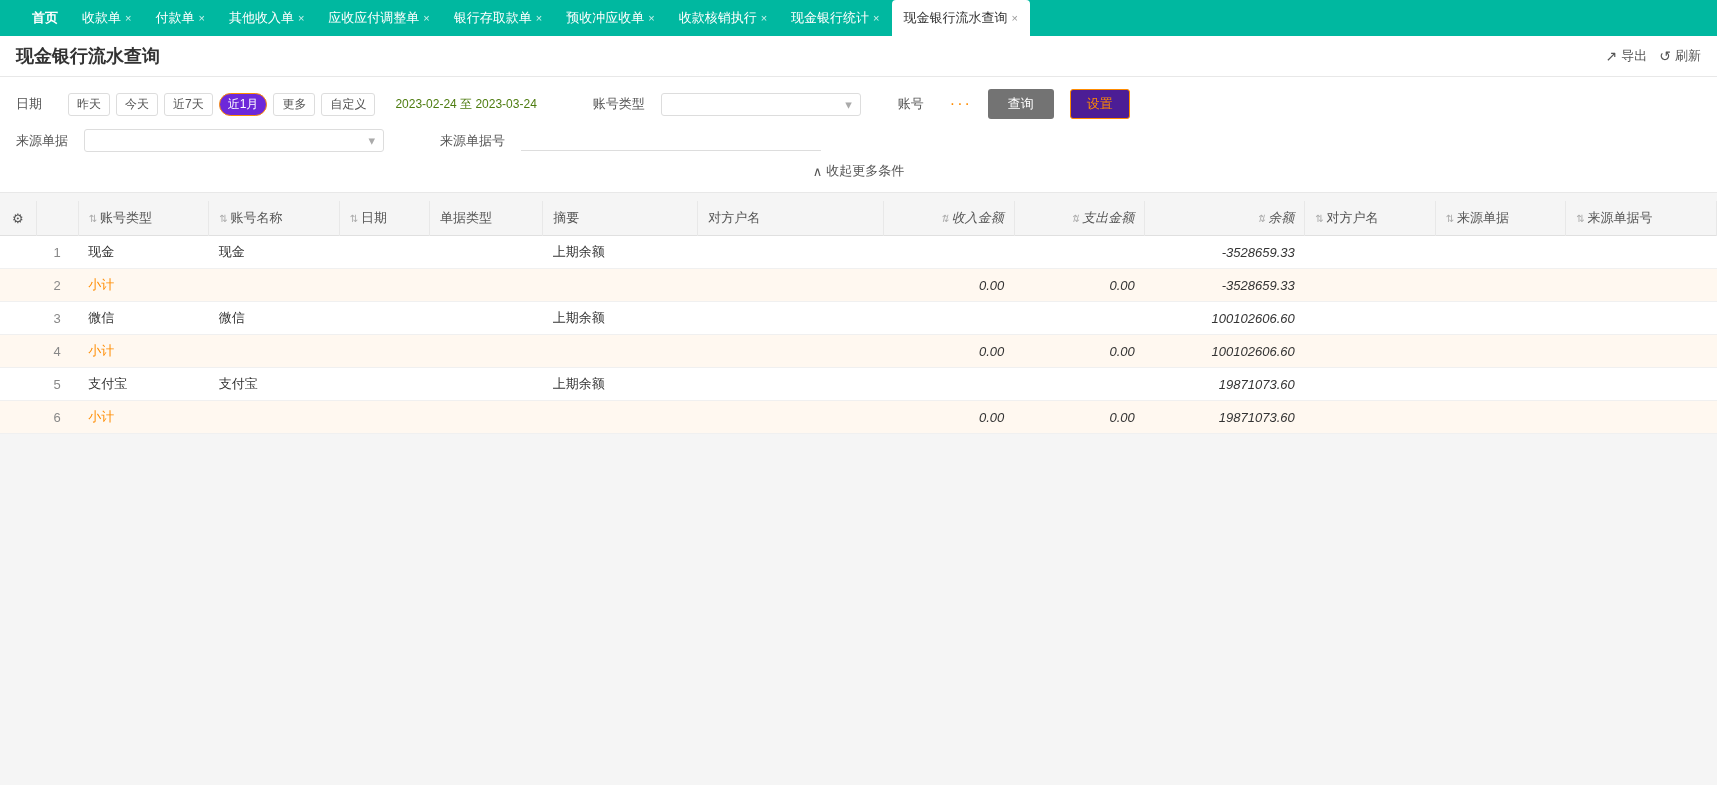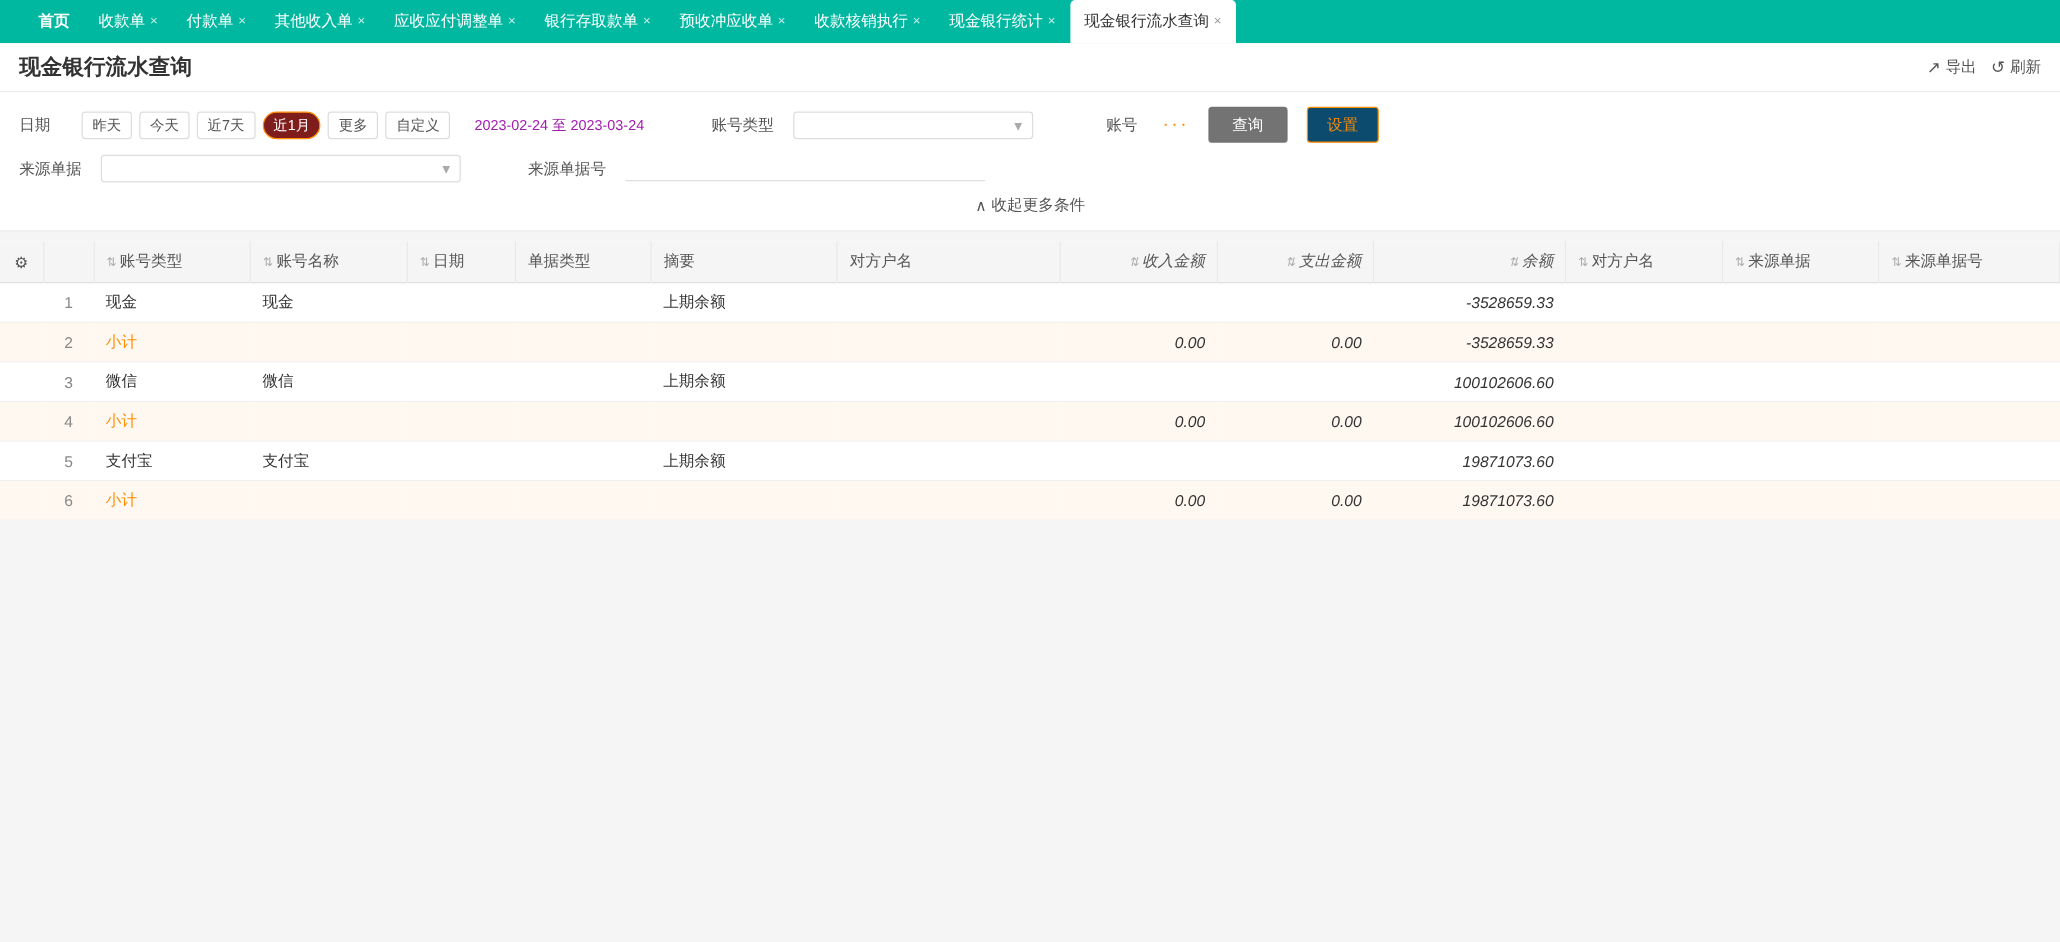--- a/index.html
+++ b/index.html
@@ -97,27 +97,27 @@
     .date-btn {
       padding: 2px 8px;
       border: 1px solid #ddd;
       border-radius: 3px;
       cursor: pointer;
       color: #555;
       background: #fff;
       font-size: 12px;
     }
     .date-btn.active {
-      background: #7f1d1d;
+      background: #6d28d9;
       color: #fff;
       border-color: #ff8c00;
       border-radius: 12px;
     }
     .date-range {
-      color: #a21caf;
+      color: #4d7c0f;
       font-size: 12px;
       margin-left: 4px;
     }
     .filter-select {
       display: flex;
       align-items: center;
       border: 1px solid #ddd;
       border-radius: 3px;
       padding: 3px 8px;
       min-width: 160px;
@@ -144,21 +144,21 @@
     .query-btn {
       background: #737373;
       color: #fff;
       border: none;
       padding: 6px 20px;
       border-radius: 3px;
       cursor: pointer;
       font-size: 13px;
     }
     .settings-btn {
-      background: #0c4a6e;
+      background: #4c1d95;
       color: #ff8c00;
       border: 1px solid #ff8c00;
       padding: 5px 16px;
       border-radius: 3px;
       cursor: pointer;
       font-size: 13px;
     }
     .collapse-bar {
       display: flex;
       justify-content: center;
@@ -296,21 +296,21 @@
       <button class="date-btn">自定义</button>
     </div>
     <span class="date-range">2023-02-24 至 2023-03-24</span>
 
     <span style="margin-left:40px;" class="filter-label">账号类型</span>
     <div class="filter-select" style="min-width:200px;">
       <span></span>
       <span style="color:#aaa;">▾</span>
     </div>
 
-    <span style="margin-left:40px;text-align:center;" class="filter-label">账号</span>
+    <span style="margin-left:21px;" class="filter-label">账号</span>
     <span class="ellipsis-btn">···</span>
     <button class="query-btn">查询</button>
     <button class="settings-btn">设置</button>
   </div>
 
   <div class="filter-row">
     <span class="filter-label">来源单据</span>
     <div class="filter-select" style="min-width:300px;">
       <span></span>
       <span style="color:#aaa;">▾</span>

